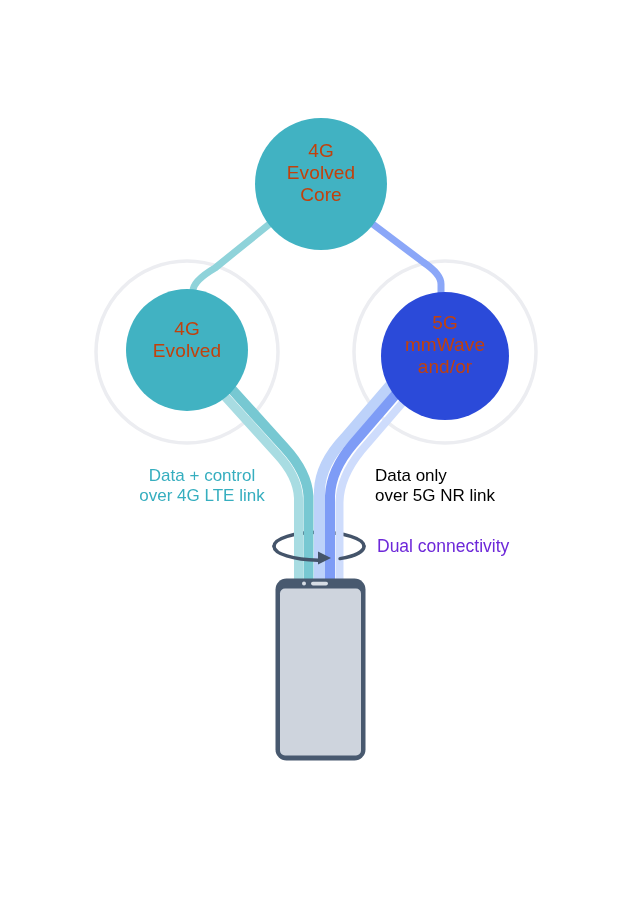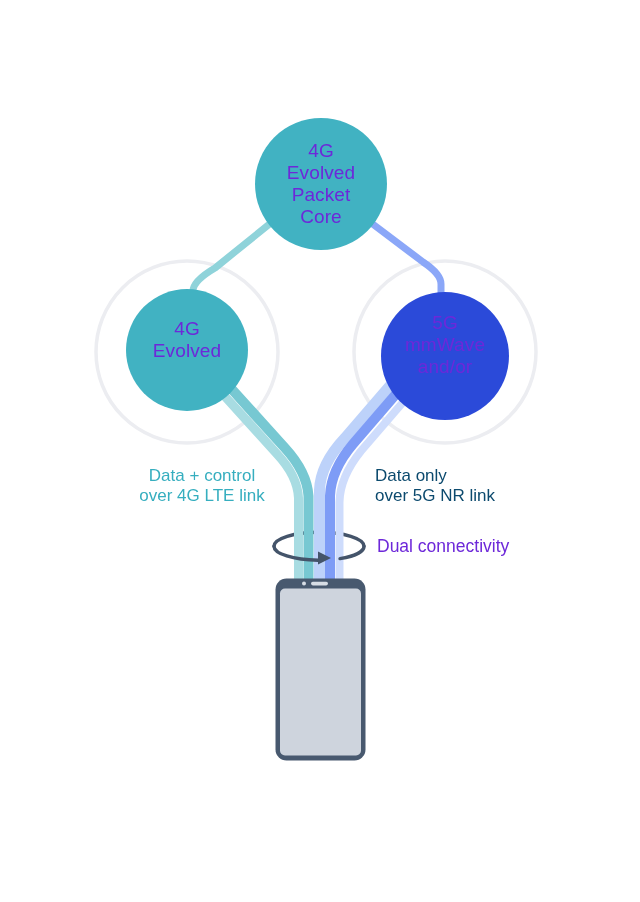--- a/index.html
+++ b/index.html
@@ -1,24 +1,24 @@
 <!DOCTYPE html>
 <html><head>
 <meta charset="utf-8">
 <style>
   html,body{margin:0;padding:0;background:#ffffff;}
   body{width:640px;height:902px;font-family:"Liberation Sans",sans-serif;}
   .stage{position:relative;width:640px;height:902px;overflow:hidden;background:#ffffff;}
   .stage svg{position:absolute;left:0;top:0;}
-  .node-text{position:absolute;text-align:center;color:#6d28d9;font-size:19px;line-height:22px;font-weight:500;letter-spacing:0.1px;}
+  .node-text{position:absolute;text-align:center;color:#c2410c;font-size:19px;line-height:22px;font-weight:500;letter-spacing:0.1px;}
   .node-text span{display:block;}
   .side-label{position:absolute;font-size:17px;line-height:20px;font-weight:500;}
   .side-label span{display:block;}
   .label-lte{left:112px;top:466px;width:180px;text-align:center;color:#36AEBF;}
-  .label-nr{left:375px;top:466px;width:190px;text-align:left;color:#0c4a6e;}
+  .label-nr{left:375px;top:466px;width:190px;text-align:left;color:#000000;}
   .label-dual{position:absolute;left:377px;top:536px;color:#6d28d9;font-size:17.5px;line-height:20px;font-weight:500;}
   .node-epc-text{left:241px;top:140px;width:160px;}
   .node-4g-text{left:107px;top:318px;width:160px;}
   .node-5g-text{left:365px;top:312px;width:160px;}
 </style>
 </head>
 <body>
 
 <div class="stage">
 
@@ -49,21 +49,20 @@
 
     <rect x="275.5" y="578.5" width="90" height="182" rx="11" fill="#48596F"></rect>
     <rect x="280" y="588.5" width="81" height="167" rx="5" fill="#CED4DD"></rect>
     <circle cx="304" cy="583.6" r="2" fill="#D7DDE5"></circle>
     <rect x="311" y="581.8" width="17" height="3.6" rx="1.8" fill="#D7DDE5"></rect>
   </svg>
 
   <div class="node-text node-epc-text">
     <span>4G</span>
     <span>Evolved</span>
-    <span>Packet</span>
     <span>Core</span>
   </div>
 
   <div class="node-text node-4g-text">
     <span>4G</span>
     <span>Evolved</span>
   </div>
 
   <div class="node-text node-5g-text">
     <span>5G</span>

